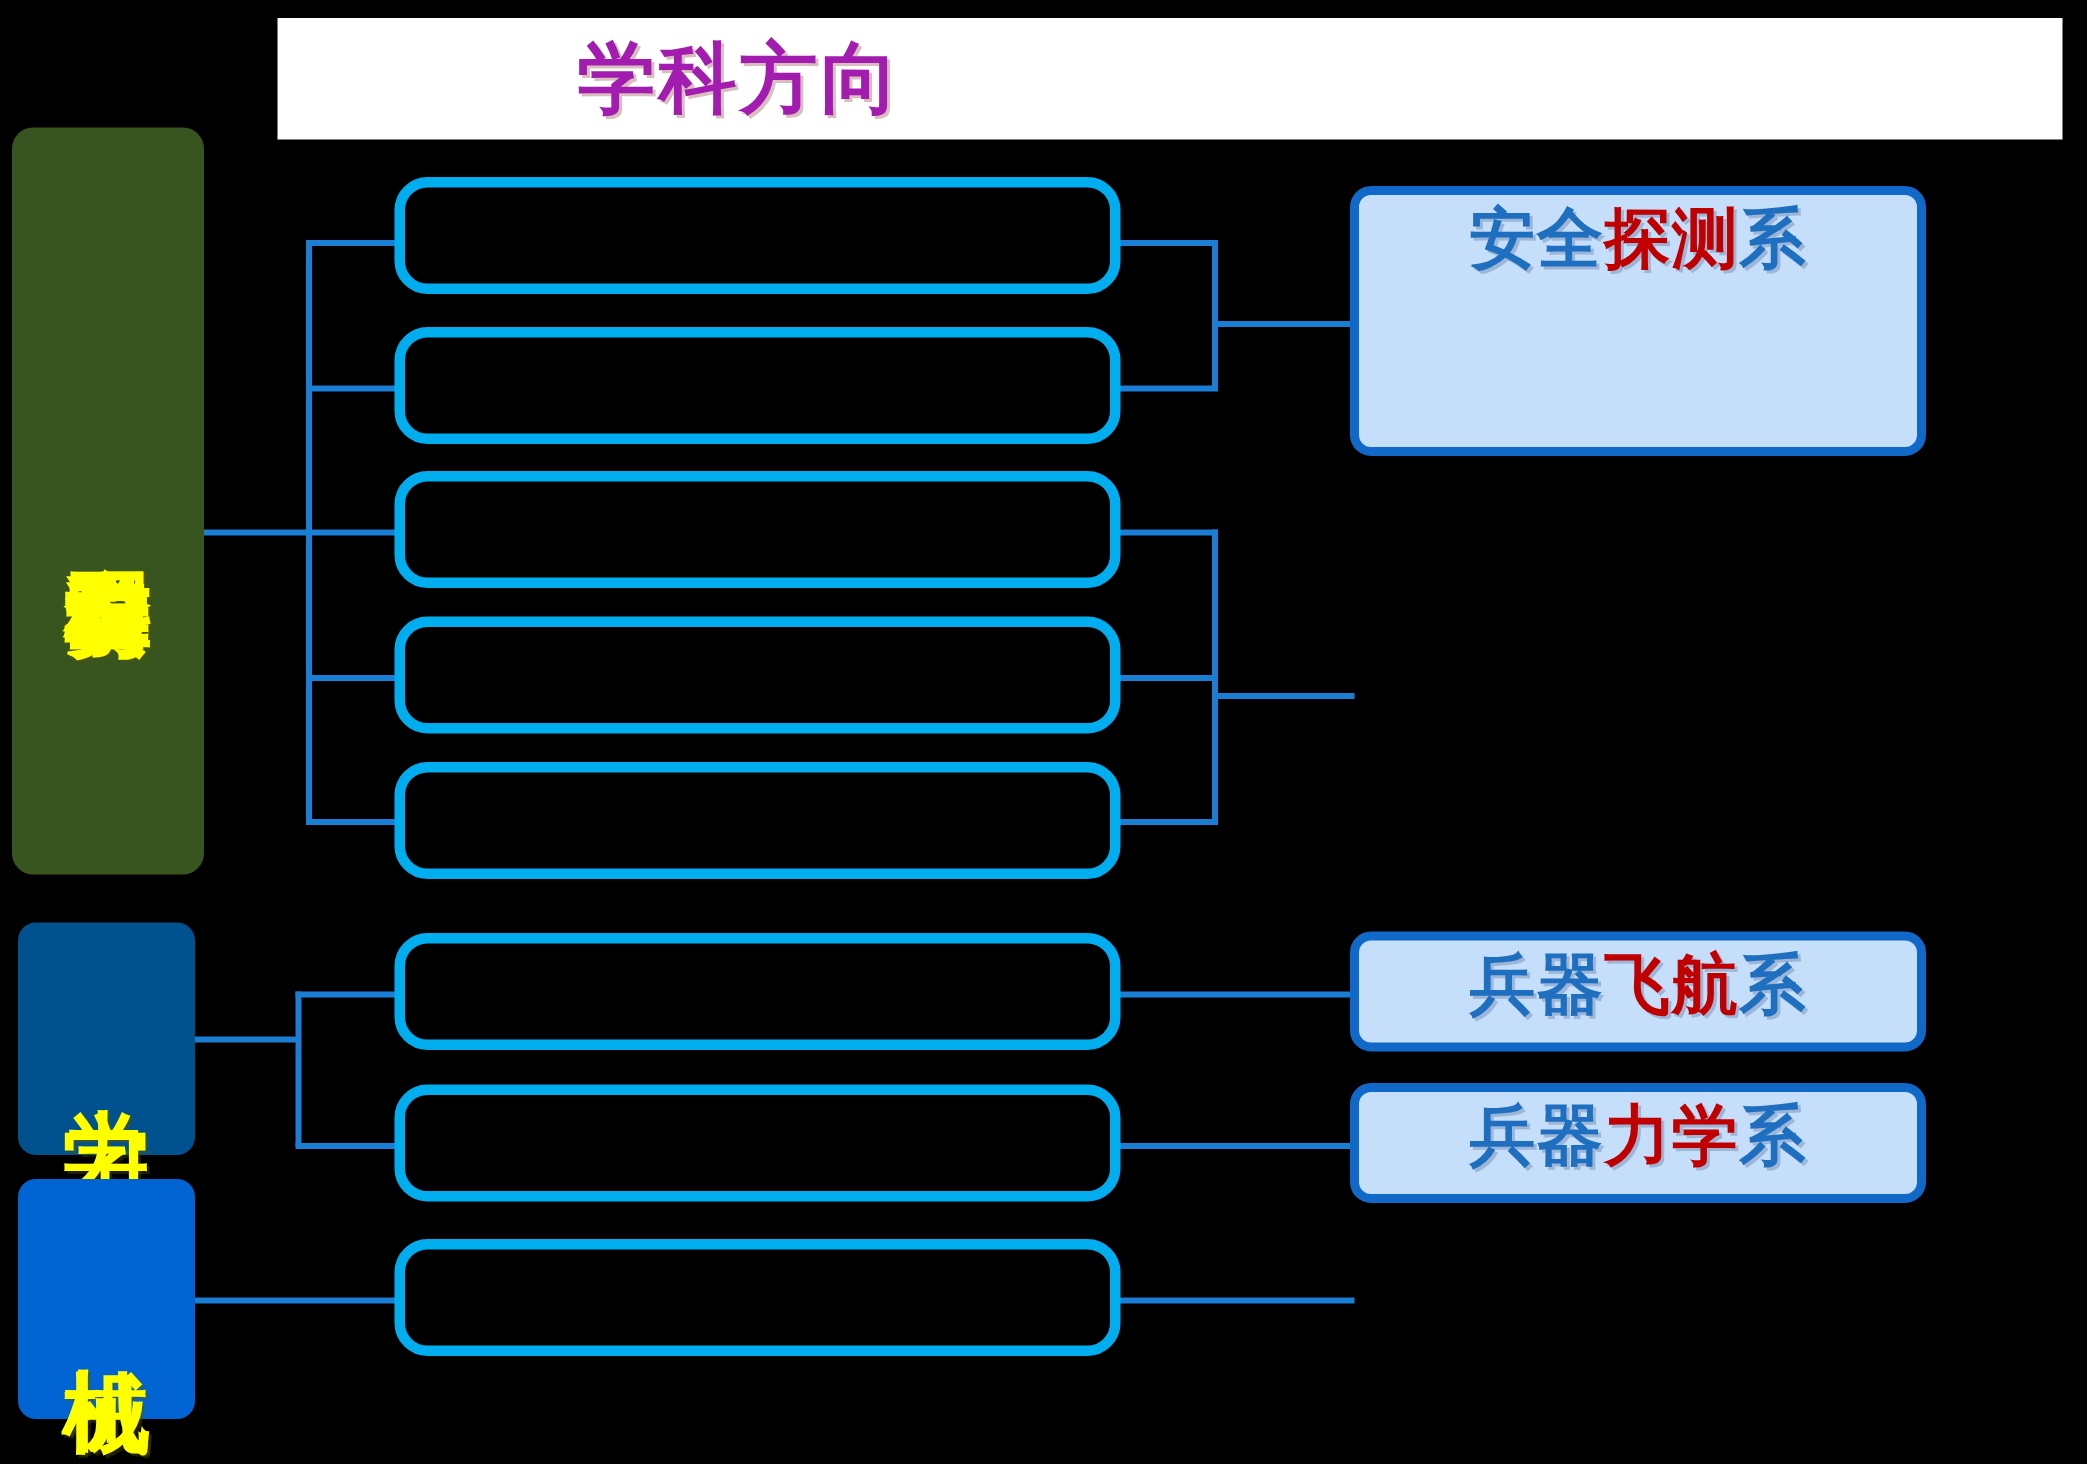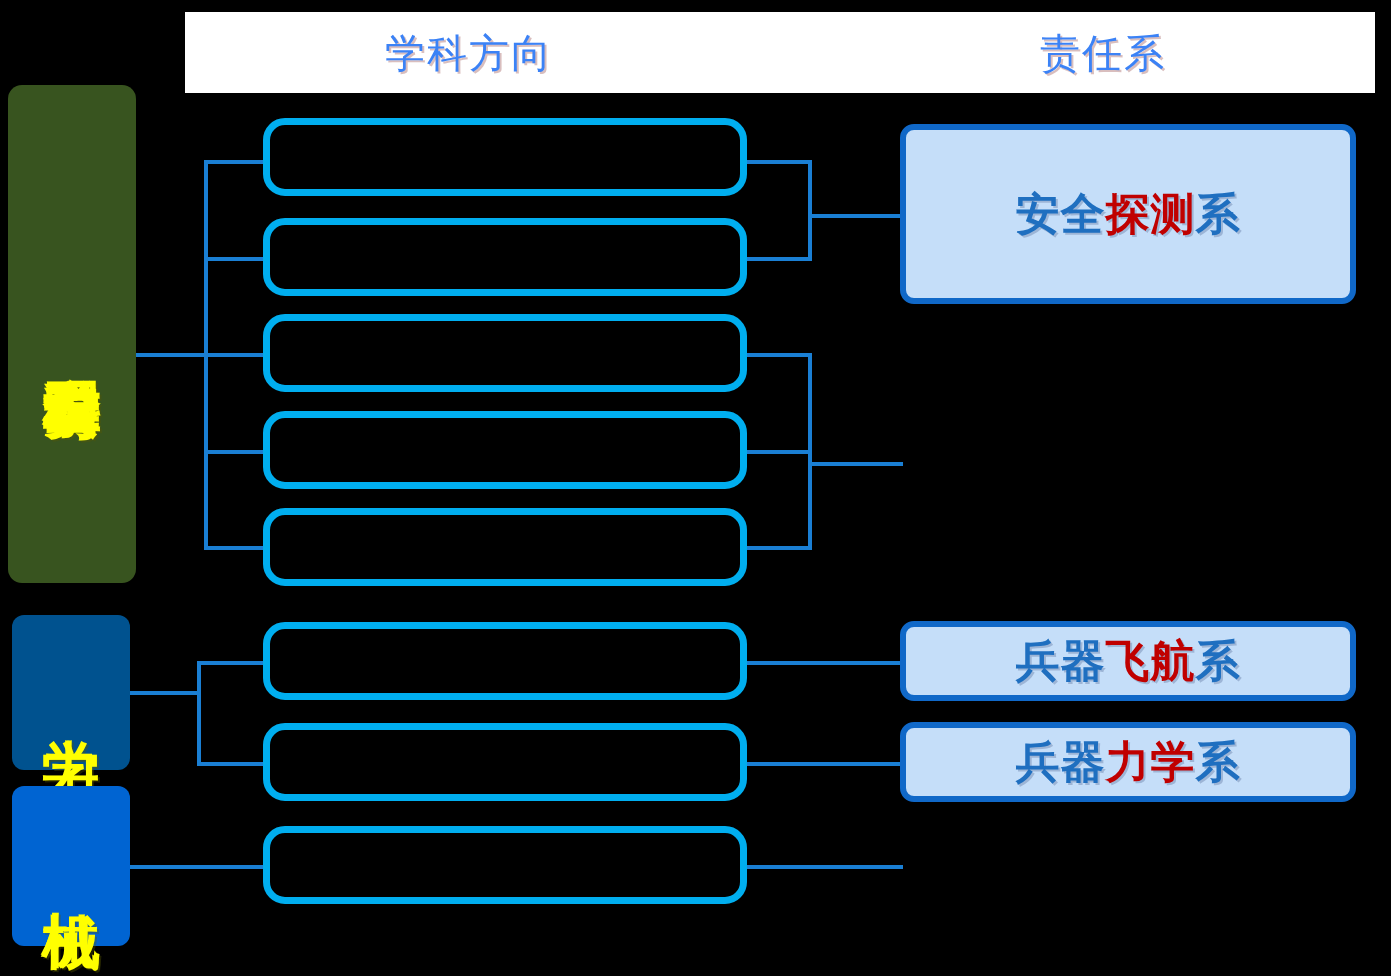--- a/index.html
+++ b/index.html
@@ -29,23 +29,23 @@
     left: 185px;
     top: 12px;
     width: 1190px;
     height: 81px;
     background: #ffffff;
   }
   .header-title {
     position: absolute;
     top: 50%;
     transform: translateY(-50%);
-    font-size: 40px;
-    font-weight: normal;
-    color: #3b82f6;
+    font-size: 52px;
+    font-weight: bold;
+    color: #a21caf;
     letter-spacing: 2px;
     white-space: nowrap;
     text-shadow: 2px 2px 0 rgba(120,20,20,0.28);
   }
   .header-title.col-discipline { left: 200px; }
   .header-title.col-department { left: 855px; }
 
   
   .cat-box {
     position: absolute;
@@ -93,27 +93,27 @@
     background: #000000;
     border: 7px solid #00AEEF;
     border-radius: 22px;
     box-sizing: border-box;
   }
 
   
   .dept-box {
     position: absolute;
     left: 900px;
-    width: 456px;
+    width: 384px;
     background: #C5DEF9;
     border: 6px solid #1068C8;
     border-radius: 14px;
     box-sizing: border-box;
     display: flex;
-    align-items: center;
+    align-items: flex-start;
     justify-content: center;
   }
   .dept-label {
     font-size: 44px;
     font-weight: bold;
     white-space: nowrap;
     letter-spacing: 1px;
     text-shadow: 2px 2px 0 rgba(40,60,110,0.25);
   }
   .dept-label .seg-blue { color: #1F6FC0; }
@@ -127,21 +127,20 @@
   .line-h { height: 4px; }
   .line-v { width: 4px; }
 </style>
 </head>
 <body>
 
 <div class="stage">
 
   <div class="header-banner">
     <div class="header-title col-discipline">学科方向</div>
-    <div class="header-title col-department">责任系</div>
   </div>
 
   <div class="line-h" style="left:136px; top:353px; width:71px;"></div>
   <div class="line-v" style="left:204px; top:160px; height:388px;"></div>
   <div class="line-h" style="left:204px; top:160px; width:62px;"></div>
   <div class="line-h" style="left:204px; top:257px; width:62px;"></div>
   <div class="line-h" style="left:204px; top:353px; width:62px;"></div>
   <div class="line-h" style="left:204px; top:450px; width:62px;"></div>
   <div class="line-h" style="left:204px; top:546px; width:62px;"></div>
 

